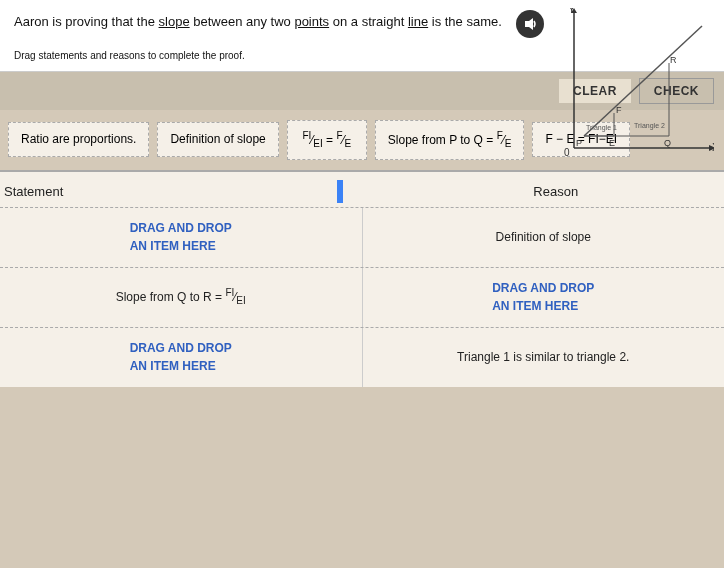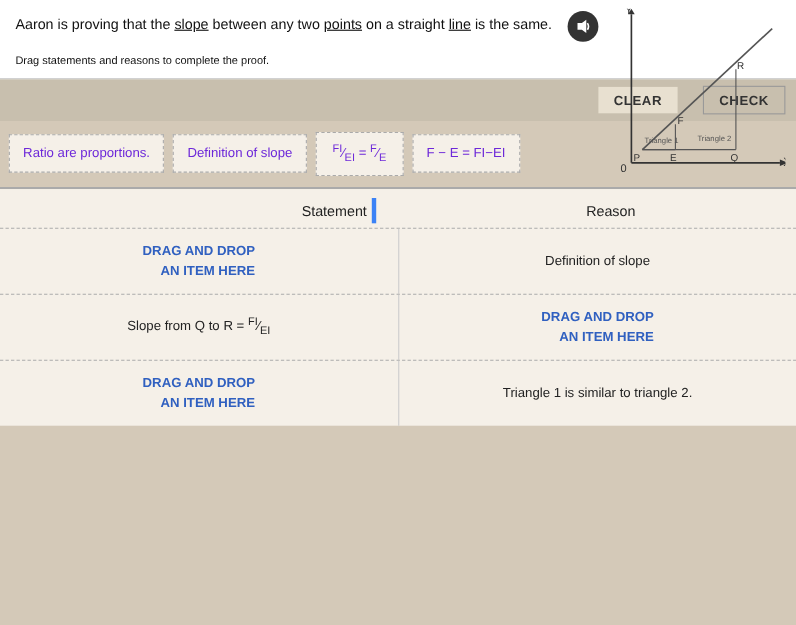--- a/index.html
+++ b/index.html
@@ -62,21 +62,21 @@
       cursor: pointer;
     }
 
     
     .buttons-row {
       background: #c8bfae;
       display: flex;
       justify-content: flex-end;
       align-items: center;
       padding: 6px 10px;
-      gap: 23px;
+      gap: 8px;
     }
 
     .btn-clear, .btn-check {
       padding: 5px 14px;
       font-size: 12px;
       font-weight: bold;
       border: none;
       cursor: pointer;
       letter-spacing: 0.5px;
     }
@@ -105,44 +105,44 @@
     }
 
     .drag-item {
       background: #f5f0e8;
       border: 1px dashed #aaa;
       padding: 8px 12px;
       font-size: 12px;
       text-align: center;
       cursor: grab;
       min-width: 80px;
-      color: #6d28d9;
+      color: #000000;
       line-height: 1.4;
     }
 
     
     .proof-section {
       background: #f5f0e8;
       padding: 0;
     }
 
     .proof-header {
       display: flex;
       flex-direction: row;
       background: #f5f0e8;
       padding: 8px 0 4px 0;
     }
 
     .proof-header-statement {
       flex: 1;
-      text-align: right;
+      text-align: left;
       font-size: 13px;
       font-weight: normal;
       color: #222;
-      border-right: 4px solid #3b82f6;
+      border-right: 6px solid #3b82f6;
       padding: 4px;
     }
 
     .proof-header-reason {
       flex: 1;
       text-align: center;
       font-size: 13px;
       font-weight: normal;
       color: #222;
       padding: 4px;
@@ -174,21 +174,21 @@
     }
 
     .proof-cell.statement {
       border-right: 1px solid #ccc;
     }
 
     .drag-drop-placeholder {
       color: #3060c0;
       font-size: 12px;
       font-weight: bold;
-      text-align: right;
+      text-align: left;
       line-height: 1.5;
       text-transform: uppercase;
     }
 
     .normal-text {
       color: #222;
       font-size: 12px;
       text-align: center;
       line-height: 1.4;
     }
@@ -264,20 +264,23 @@
   </div>
   <div class="drag-item">
     <span>Definition of slope</span>
   </div>
   <div class="drag-item">
     <span>
       <sup>FI</sup>⁄<sub>EI</sub> = <sup>F</sup>⁄<sub>E</sub>
     </span>
   </div>
   <div class="drag-item">
+    <span>Slope from P to Q = <sup>F</sup>⁄<sub>E</sub></span>
+  </div>
+  <div class="drag-item">
     <span>F − E = FI−EI</span>
   </div>
 </div>
 
 <div class="proof-section">
   <div class="proof-header">
     <div class="proof-header-statement">Statement</div>
     <div class="proof-header-reason">Reason</div>
   </div>
 

